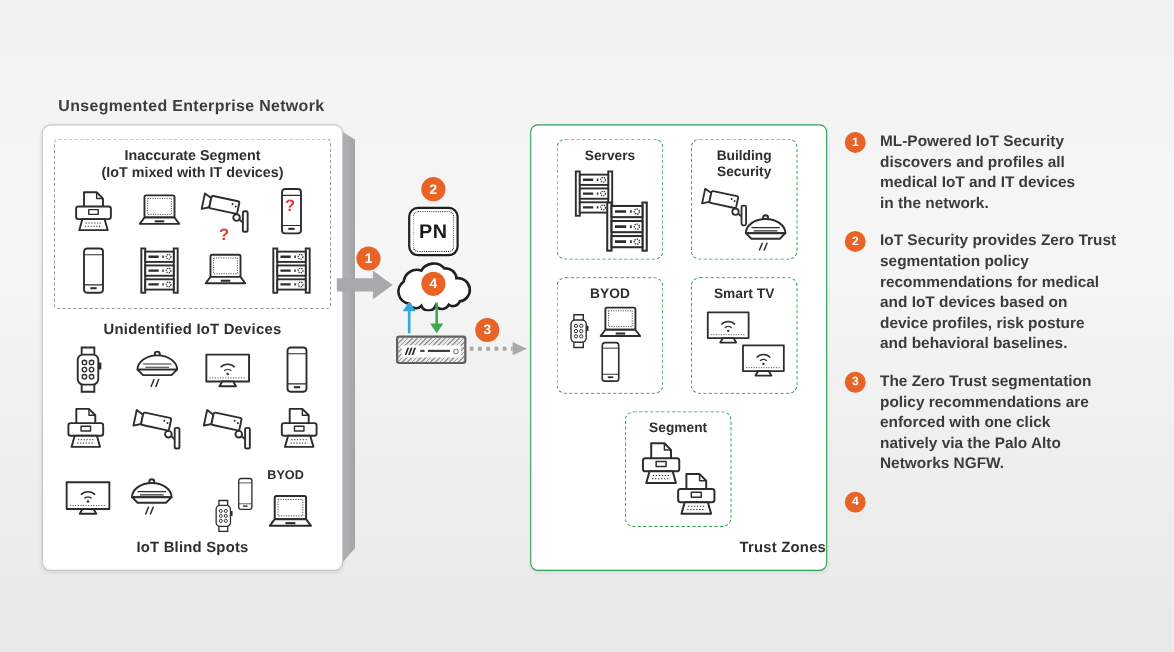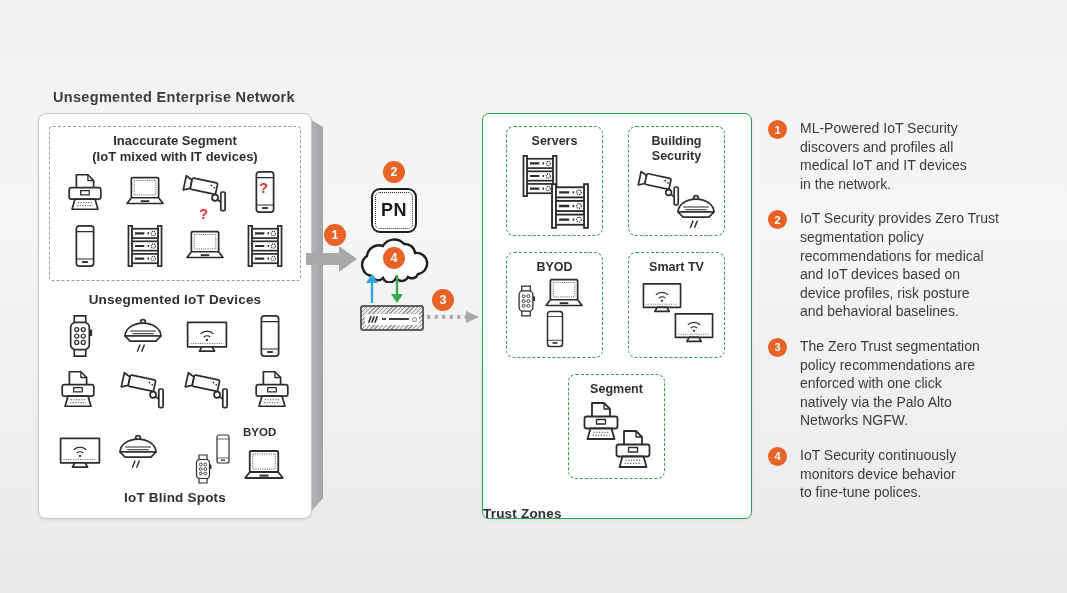--- a/index.html
+++ b/index.html
@@ -88,29 +88,29 @@
   .zone-byod{left:23px;top:138px;width:97px;height:106px;}
   .zone-byod .dev:nth-of-type(1){left:2px;top:26px;width:34px;height:44px;}
   .zone-byod .dev:nth-of-type(2){left:28px;top:18px;width:58px;height:46px;}
   .zone-byod .dev:nth-of-type(3){left:28px;top:50px;width:40px;height:52px;}
   .zone-smarttv{left:145px;top:138px;width:97px;height:106px;}
   .zone-smarttv .dev:nth-of-type(1){left:8px;top:22px;width:50px;height:44px;}
   .zone-smarttv .dev:nth-of-type(2){left:40px;top:52px;width:50px;height:44px;}
   .zone-printers{left:85px;top:260px;width:97px;height:105px;}
   .zone-printers .dev:nth-of-type(1){left:8px;top:22px;width:48px;height:48px;}
   .zone-printers .dev:nth-of-type(2){left:40px;top:50px;width:48px;height:48px;}
-  .trust-caption{position:absolute;top:376px;left:0;right:0;text-align:left;font-size:13.5px;
-    font-weight:bold;color:#2f2f2f;letter-spacing:.2px;margin-top:16px;}
+  .trust-caption{position:absolute;top:376px;left:0;right:0;text-align:right;font-size:13.5px;
+    font-weight:bold;color:#2f2f2f;letter-spacing:.2px;}
 
   
   .steps{position:absolute;left:768px;top:119px;width:292px;}
   .step{display:flex;gap:13px;margin-bottom:16px;}
   .step-badge{flex:0 0 auto;width:19px;height:19px;margin-top:1px;border-radius:50%;background:#e96226;
     color:#fff;font-weight:bold;font-size:11px;display:flex;align-items:center;justify-content:center;}
-  .step-text{font-size:14px;line-height:18.6px;font-weight:normal;color:#3b3b3b;white-space:pre-line;}
+  .step-text{font-size:14px;line-height:18.6px;font-weight:bold;color:#3b3b3b;white-space:pre-line;}
 </style>
 </head>
 <body>
 
 <svg width="0" height="0" style="position:absolute" aria-hidden="true">
   <defs>
     <symbol id="i-printer" viewBox="0 0 64 64">
       <g stroke="#2d2d2d" stroke-width="2.4" fill="#fff" stroke-linejoin="round">
         <path d="M20 26 V8 H36 L44 16 V26"></path>
         <path d="M36 8 V16 H44" fill="none" stroke-width="1.8"></path>
@@ -231,21 +231,21 @@
             <use href="#i-server"></use>
           </svg>
           <svg class="dev" viewBox="0 0 64 64">
             <use href="#i-laptop"></use>
           </svg>
           <svg class="dev" viewBox="0 0 64 64">
             <use href="#i-server"></use>
           </svg>
         </div>
     </div>
-    <div class="sub-title">Unsegmented IoT Devices</div>
+    <div class="sub-title">Unidentified IoT Devices</div>
     <div class="icon-row gridR1">
         <svg class="dev" viewBox="0 0 64 64">
           <use href="#i-watch"></use>
         </svg>
         <svg class="dev" viewBox="0 0 64 64">
           <use href="#i-smoke"></use>
         </svg>
         <svg class="dev" viewBox="0 0 64 64">
           <use href="#i-tv"></use>
         </svg>
@@ -404,19 +404,16 @@
       <div class="step">
         <span class="step-badge">3</span>
         <div class="step-text">The Zero Trust segmentation
 policy recommendations are
 enforced with one click
 natively via the Palo Alto
 Networks NGFW.</div>
       </div>
       <div class="step">
         <span class="step-badge">4</span>
-        <div class="step-text">IoT Security continuously
-monitors device behavior
-to fine-tune polices.</div>
       </div>
     </div>
 
 </div>
 
 </body></html>

